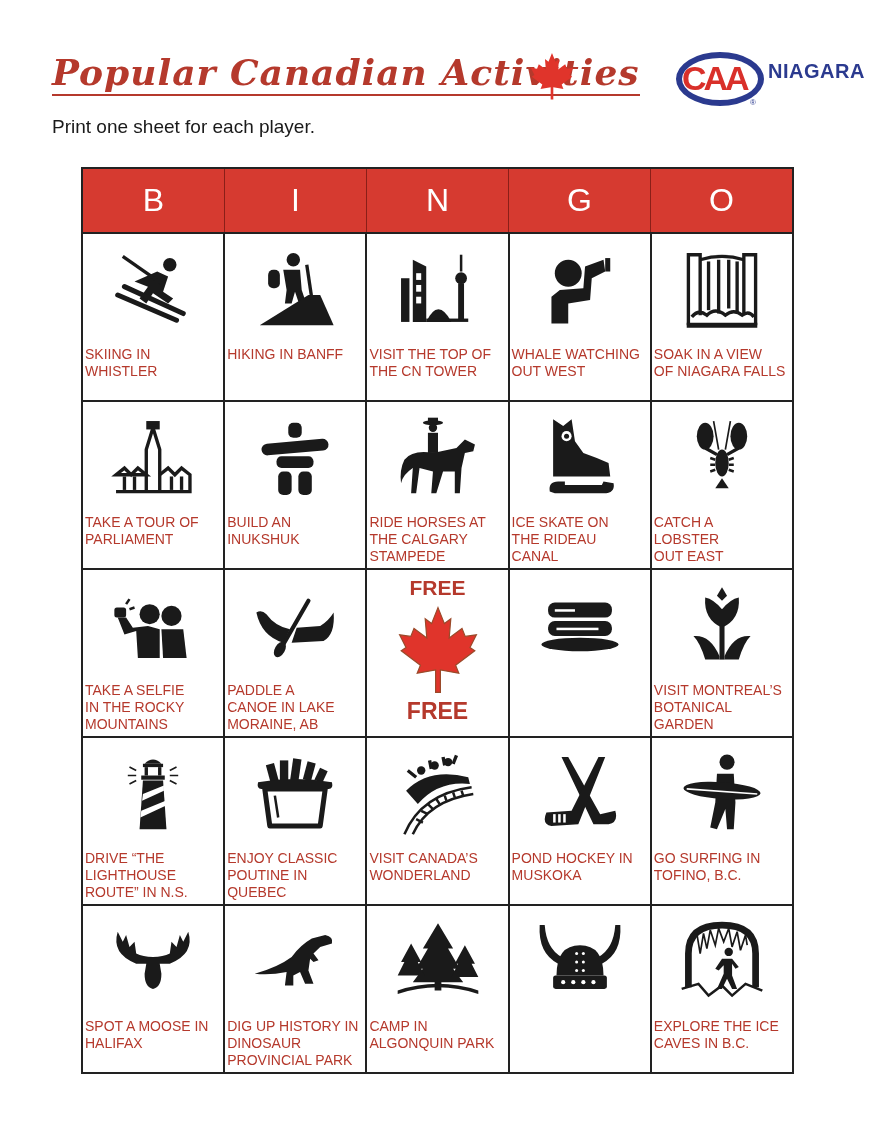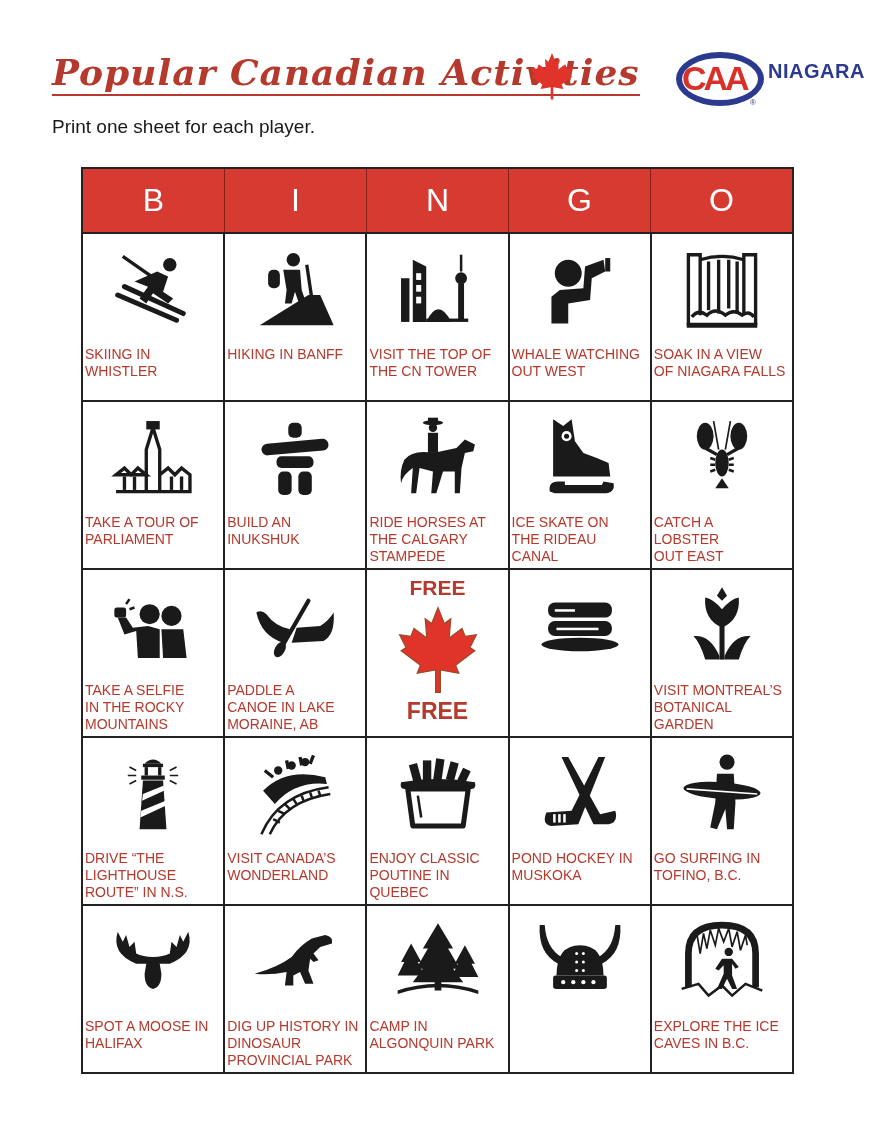--- a/index.html
+++ b/index.html
@@ -286,52 +286,52 @@
             <path d="M38 50 L63 40 L63 46 L37 58 Z M36 70 L65 58 L65 64 L35 78 Z" fill="#fff"></path>
             <path d="M22 18 L30 22 M20 28 L30 28 M22 38 L30 34 M78 18 L70 22 M80 28 L70 28 M78 38 L70 34" stroke="#1a1a1a" stroke-width="2"></path>
           </svg>
       </div>
       <div class="label">Drive “The
 Lighthouse
 Route” in N.S.</div>
     </div>
     <div class="cell">
       <div class="icon">
-        <svg viewBox="0 0 100 100" fill="#1a1a1a">
-            <circle cx="30" cy="22" r="5"></circle>
-            <circle cx="46" cy="16" r="5"></circle>
-            <circle cx="62" cy="12" r="5"></circle>
-            <path d="M14 22 L24 30 M40 10 L42 20 M56 6 L58 16 M72 4 L68 14" stroke="#1a1a1a" stroke-width="4"></path>
-            <path d="M12 46 Q40 18 86 30 L88 38 Q50 34 26 62 Z"></path>
-            <path d="M10 98 Q30 50 90 42" fill="none" stroke="#1a1a1a" stroke-width="3"></path>
-            <path d="M20 98 Q38 58 92 50" fill="none" stroke="#1a1a1a" stroke-width="3"></path>
-            <path d="M24 80 L32 84 M30 70 L38 74 M38 62 L44 68 M48 56 L52 62 M58 52 L60 58 M68 48 L70 54 M78 46 L80 52" stroke="#1a1a1a" stroke-width="3"></path>
-          </svg>
-      </div>
-      <div class="label">Visit Canada’s
-Wonderland</div>
-    </div>
-    <div class="cell">
-      <div class="icon">
         <svg viewBox="0 0 100 100">
             <g fill="#1a1a1a">
               <rect x="18" y="14" width="10" height="22" transform="rotate(-15 23 25)"></rect>
               <rect x="32" y="10" width="10" height="24"></rect>
               <rect x="46" y="8" width="10" height="26" transform="rotate(8 51 21)"></rect>
               <rect x="62" y="12" width="10" height="22" transform="rotate(15 67 23)"></rect>
               <rect x="76" y="20" width="10" height="16" transform="rotate(25 81 28)"></rect>
               <path d="M6 36 Q50 28 94 36 Q96 44 90 44 L10 44 Q4 44 6 36 Z"></path>
             </g>
             <path d="M14 44 L86 44 L80 88 L20 88 Z" fill="none" stroke="#1a1a1a" stroke-width="6" stroke-linejoin="round"></path>
             <line x1="26" y1="52" x2="30" y2="78" stroke="#1a1a1a" stroke-width="3"></line>
           </svg>
       </div>
       <div class="label">Enjoy classic
 poutine in
 Quebec</div>
+    </div>
+    <div class="cell">
+      <div class="icon">
+        <svg viewBox="0 0 100 100" fill="#1a1a1a">
+            <circle cx="30" cy="22" r="5"></circle>
+            <circle cx="46" cy="16" r="5"></circle>
+            <circle cx="62" cy="12" r="5"></circle>
+            <path d="M14 22 L24 30 M40 10 L42 20 M56 6 L58 16 M72 4 L68 14" stroke="#1a1a1a" stroke-width="4"></path>
+            <path d="M12 46 Q40 18 86 30 L88 38 Q50 34 26 62 Z"></path>
+            <path d="M10 98 Q30 50 90 42" fill="none" stroke="#1a1a1a" stroke-width="3"></path>
+            <path d="M20 98 Q38 58 92 50" fill="none" stroke="#1a1a1a" stroke-width="3"></path>
+            <path d="M24 80 L32 84 M30 70 L38 74 M38 62 L44 68 M48 56 L52 62 M58 52 L60 58 M68 48 L70 54 M78 46 L80 52" stroke="#1a1a1a" stroke-width="3"></path>
+          </svg>
+      </div>
+      <div class="label">Visit Canada’s
+Wonderland</div>
     </div>
     <div class="cell">
       <div class="icon">
         <svg viewBox="0 0 100 100" fill="#1a1a1a">
             <path d="M28 6 L36 6 L74 74 L92 70 Q96 84 84 86 L66 86 Z"></path>
             <path d="M80 6 L72 6 L40 70 L10 72 Q4 86 16 88 L48 86 Z"></path>
             <rect x="18" y="74" width="3" height="10" fill="#fff"></rect>
             <rect x="24" y="74" width="3" height="10" fill="#fff"></rect>
             <rect x="30" y="74" width="3" height="10" fill="#fff"></rect>
           </svg>

